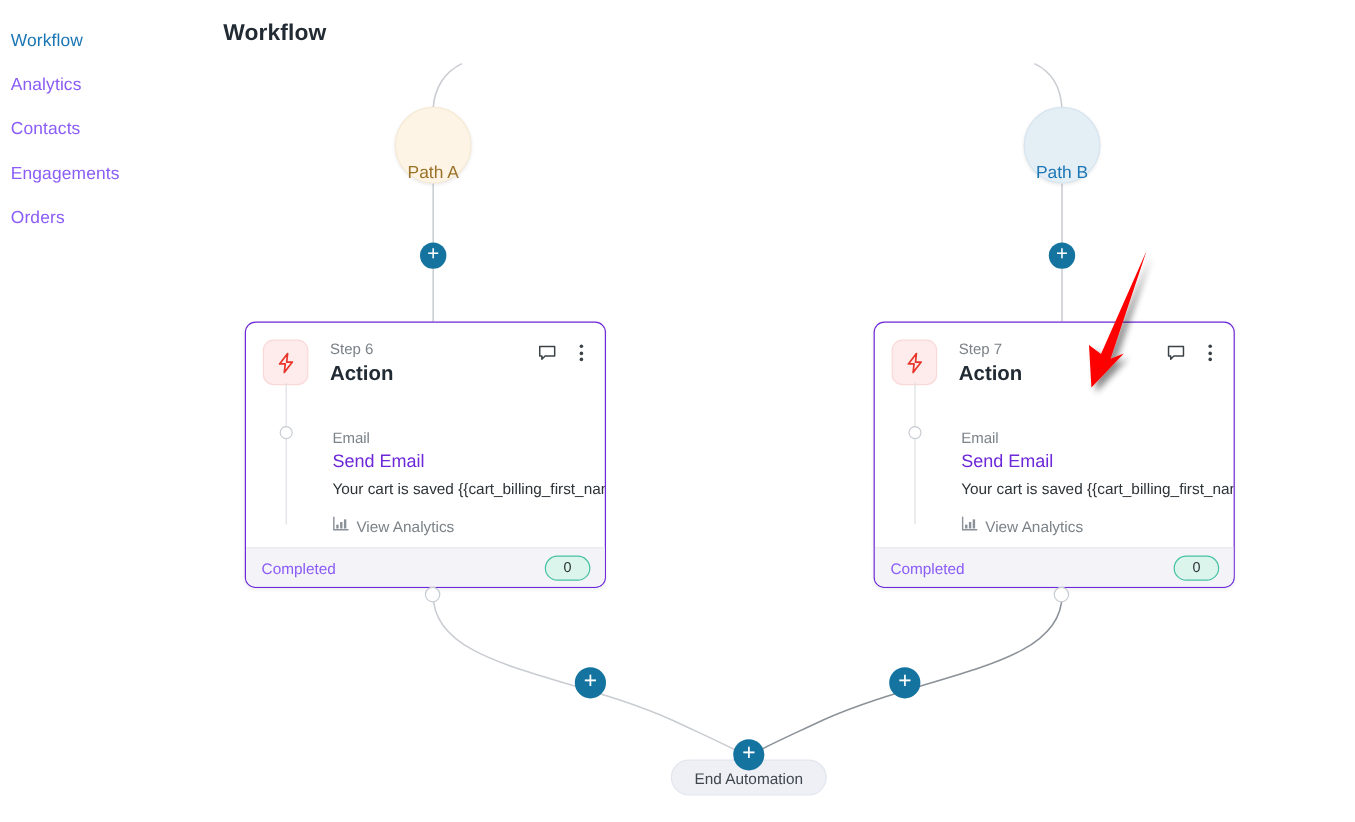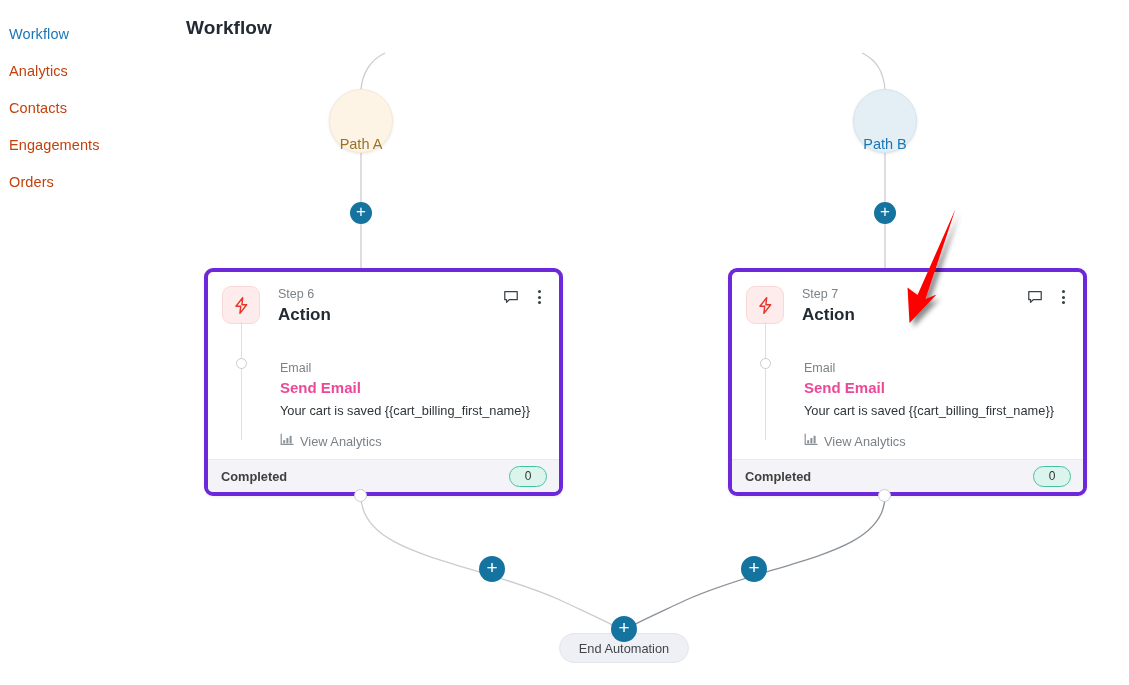--- a/index.html
+++ b/index.html
@@ -12,21 +12,21 @@
   }
   #root { position: relative; width: 1129px; height: 685px; background:#fff;padding-left:15px; }
 
   
   #sidebar {
     position: absolute; left: 0; top: 0; width: 165px; height: 685px;
     background: #ffffff; padding-top: 16px;
   }
   .nav-item {
     display: block; padding: 8px 0 8px 9px;
-    font-size: 14.5px; color: #c2410c; letter-spacing: .1px;
+    font-size: 14.5px; color: #8b5cf6; letter-spacing: .1px;
     cursor: pointer; line-height: 1.45;
   }
   .nav-item.active { color: #1b76b5; }
 
   
   #page-title {
     position: absolute; left: 186px; top: 17px;
     font-size: 19px; font-weight: bold; color: #222b33; letter-spacing: .1px;
   }
 
@@ -60,22 +60,22 @@
     display: flex; align-items: center; justify-content: center;
     color: #fff; cursor: pointer; z-index: 20;
     font-family: "Liberation Sans", sans-serif; line-height: 1;
   }
   .plus.sm { width: 22px; height: 22px; font-size: 17px; }
   .plus.md { width: 26px; height: 26px; font-size: 19px; }
   .plus span { position: relative; top: -1.5px; font-weight: 400; }
 
   
   .card {
-    position: absolute; width: 359px;
-    background: #fff; border: 4px solid #6d28d9; border-radius: 9px;
+    position: absolute; width: 301px;
+    background: #fff; border: 1px solid #6d28d9; border-radius: 9px;
     box-shadow: 0 1px 3px rgba(16,24,40,.07);
     z-index: 10; overflow: hidden;
   }
   #card-6 { left: 204px; top: 268px; }
   #card-7 { left: 728px; top: 268px; }
 
   .card-body { position: relative; padding: 14px 14px 10px 14px; }
 
   .card-head { display: flex; align-items: flex-start; }
   .bolt-box {
@@ -99,33 +99,33 @@
   
   .rail { position: absolute; left: 33px; top: 50px; width: 1px; height: 118px; background: #dcdfe3; }
   .rail-dot {
     position: absolute; left: 28px; top: 86px;
     width: 11px; height: 11px; border-radius: 50%;
     background: #fff; border: 1px solid #c7ccd2;
   }
 
   .detail { margin-left: 58px; margin-top: 34px; }
   .detail-kind { font-size: 12.5px; color: #7b8288; line-height: 1.3; }
-  .detail-title { font-size: 15px; font-weight: bold; color: #ec4899; margin-top: 2px; line-height: 1.35; }
+  .detail-title { font-size: 15px; font-weight: normal; color: #6d28d9; margin-top: 2px; line-height: 1.35; }
   .detail-sub { font-size: 12.8px; color: #2e3438; margin-top: 4px; line-height: 1.35; white-space: nowrap; }
   .analytics-link {
     display: flex; align-items: center; gap: 6px;
     margin-top: 14px; font-size: 12.8px; color: #7b8288; cursor: pointer;
   }
 
   .card-foot {
     border-top: 1px solid #e8eaee; background: #f3f3f8;
     height: 33px; display: flex; align-items: center;
     padding: 0 12px 0 13px; justify-content: space-between;
   }
-  .foot-label { font-size: 12.8px; color: #404040; font-weight: bold; }
+  .foot-label { font-size: 12.8px; color: #8b5cf6; }
   .count-pill {
     min-width: 38px; height: 21px; padding: 0 9px;
     border-radius: 11px; background: #dcf5ec; border: 1px solid #44c1a2;
     display: flex; align-items: center; justify-content: center;
     font-size: 12px; color: #2e3438;
   }
 
   
   .port {
     position: absolute; width: 13px; height: 13px; border-radius: 50%;

